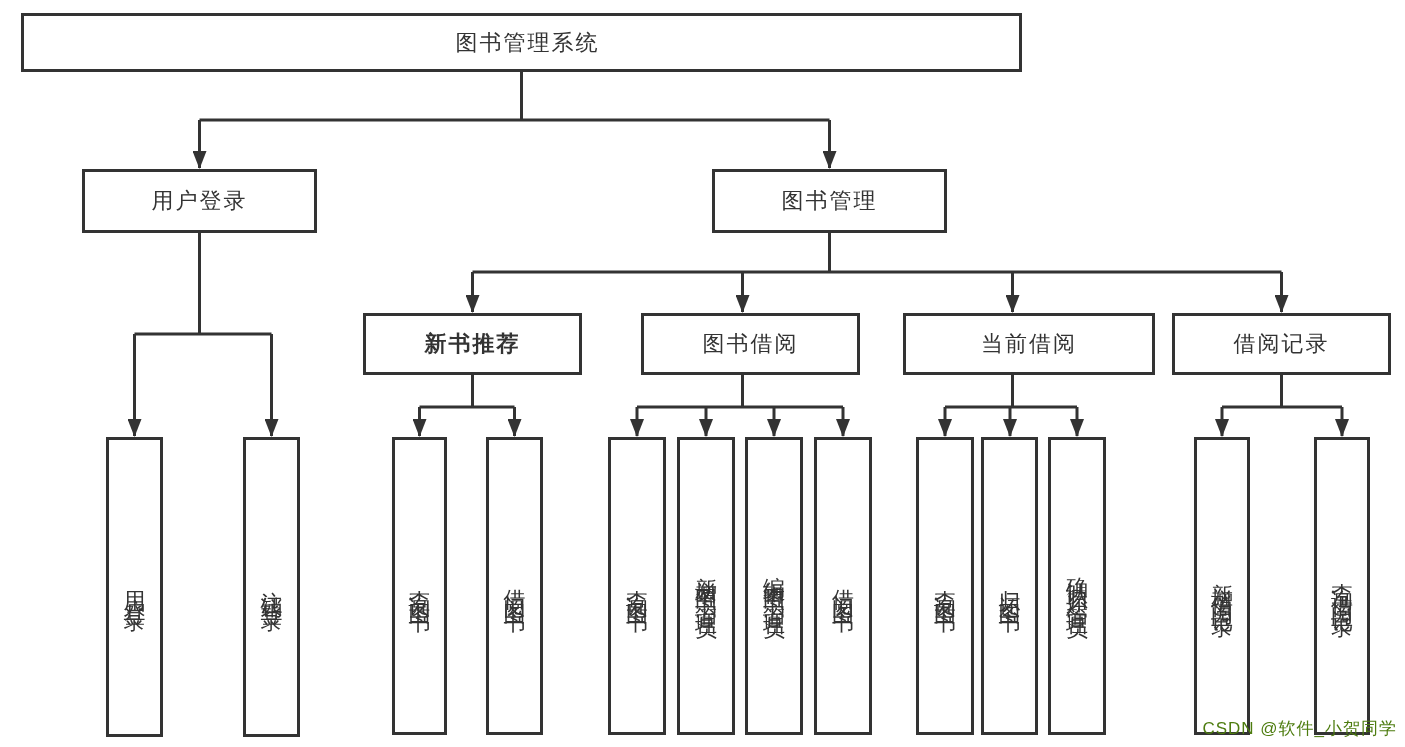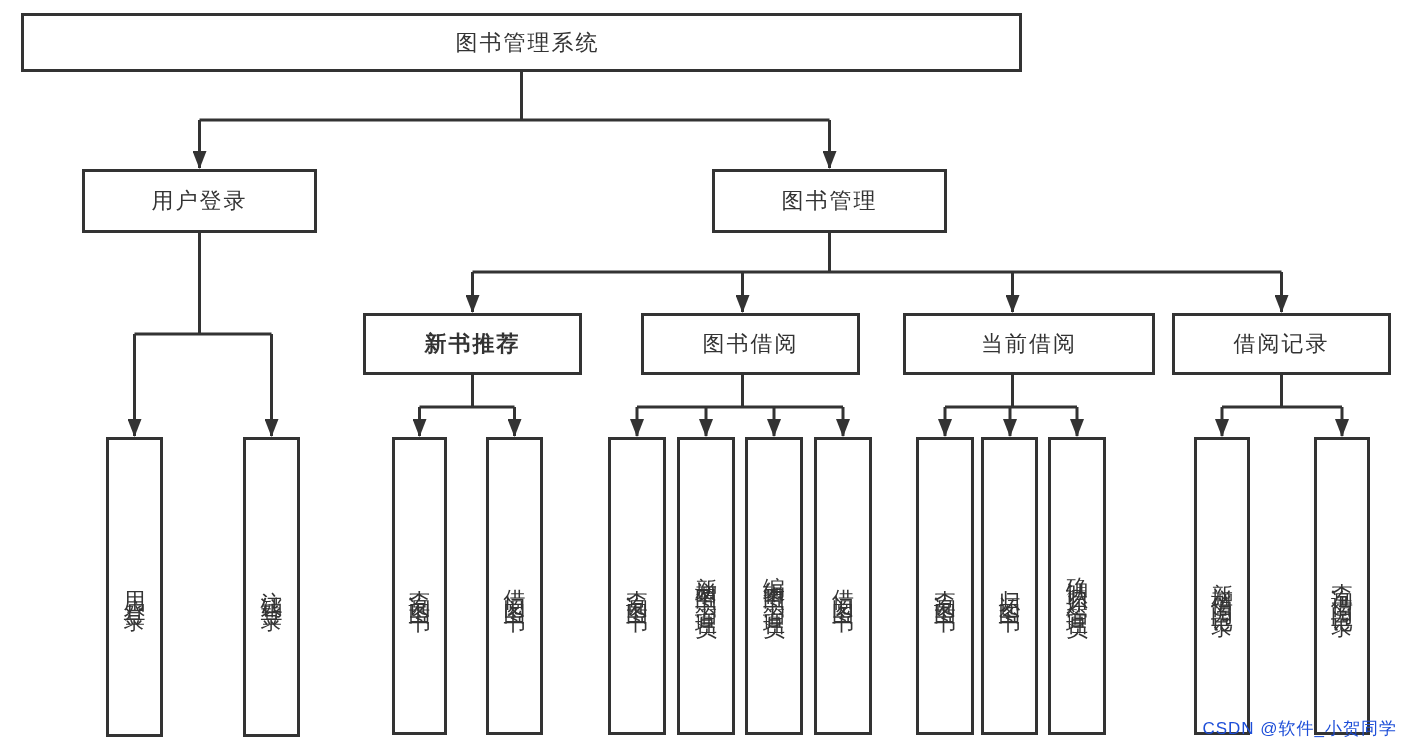--- a/index.html
+++ b/index.html
@@ -44,21 +44,21 @@
     white-space: nowrap;
   }
   .box.v.long span {
     letter-spacing: 6px;
   }
   .watermark {
     position: absolute;
     right: 8px;
     bottom: 7px;
     font-size: 17px;
-    color: #1d4ed8;
+    color: #4d7c0f;
     letter-spacing: 1px;
     white-space: nowrap;
   }
 </style>
 </head>
 <body>
 
 <div id="canvas">
 
   <svg id="connectors" width="1405" height="747" viewBox="0 0 1405 747">

